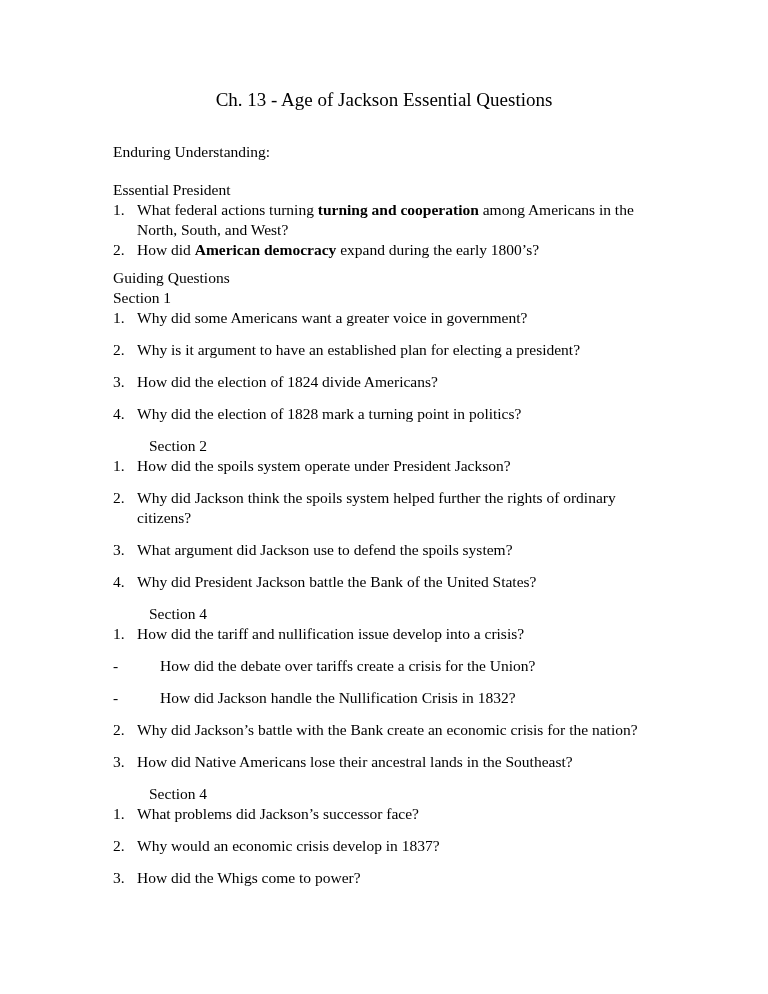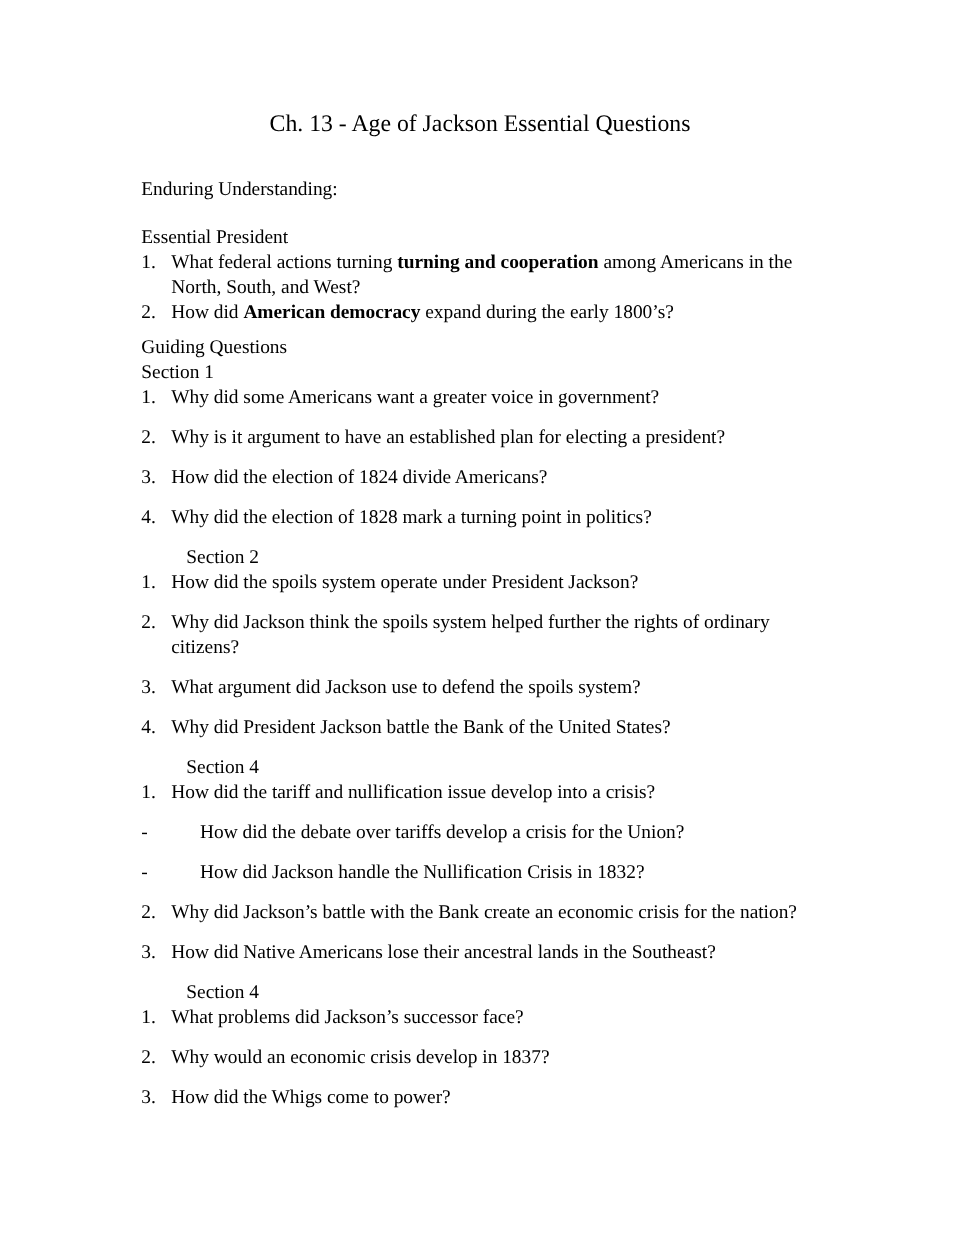--- a/index.html
+++ b/index.html
@@ -101,21 +101,21 @@
     <span class="text">Why did President Jackson battle the Bank of the United States?</span>
   </div>
 
   <p class="para section-title">Section 4</p>
   <div class="item spaced">
     <span class="marker">1.</span>
     <span class="text">How did the tariff and nullification issue develop into a crisis?</span>
   </div>
   <div class="item sub spaced">
     <span class="marker">-</span>
-    <span class="text">How did the debate over tariffs develop a crisis for the Union?</span>
+    <span class="text">How did the debate over tariffs create a crisis for the Union?</span>
   </div>
   <div class="item sub spaced">
     <span class="marker">-</span>
     <span class="text">How did Jackson handle the Nullification Crisis in 1832?</span>
   </div>
   <div class="item spaced">
     <span class="marker">2.</span>
     <span class="text">Why did Jackson’s battle with the Bank create an economic crisis for the nation?</span>
   </div>
   <div class="item spaced">

